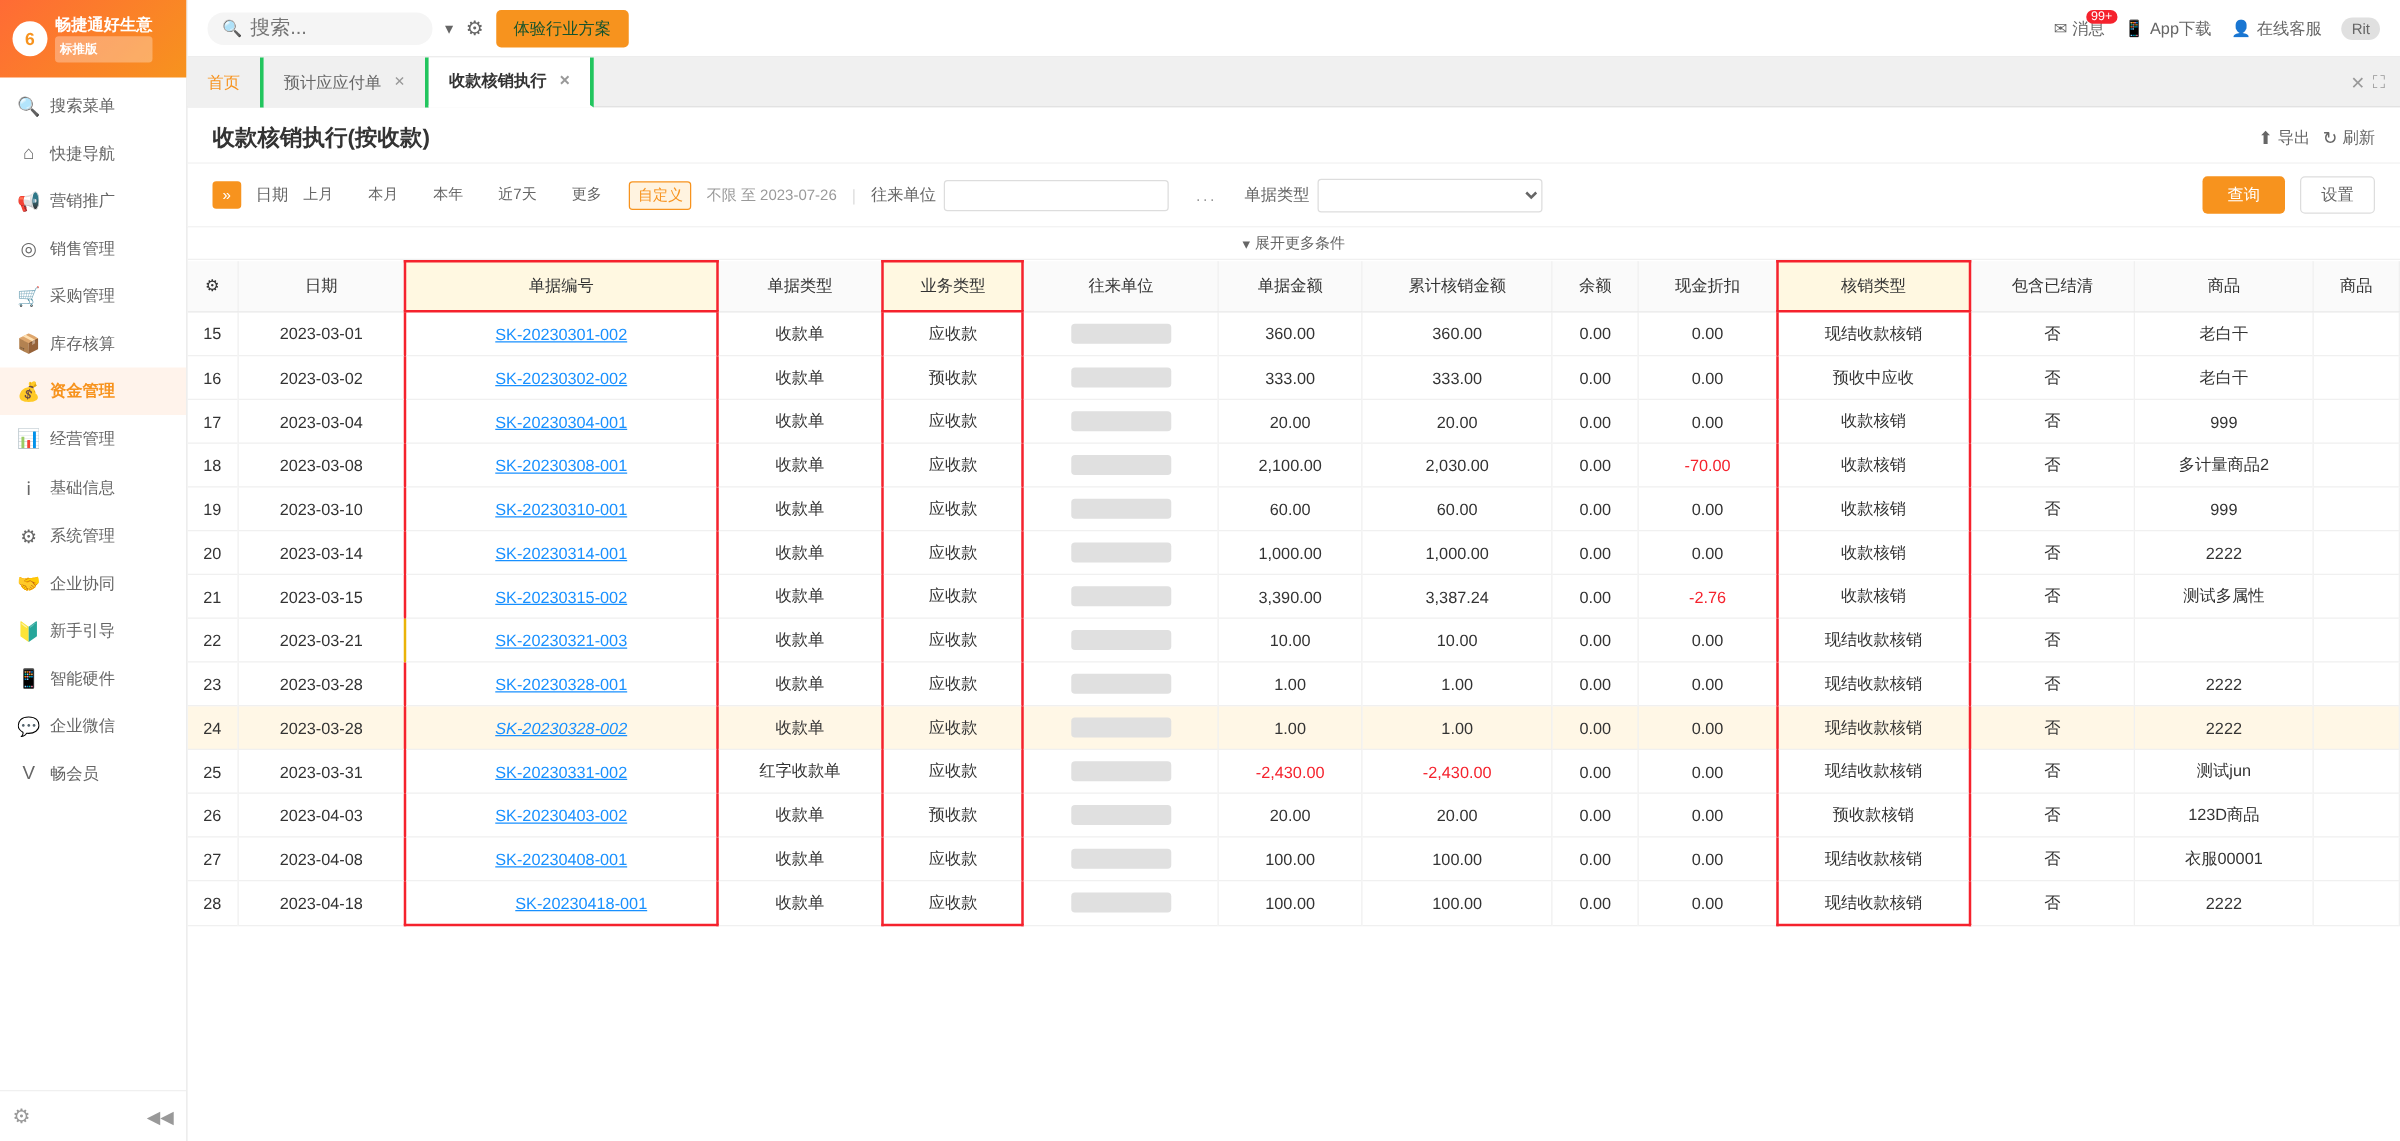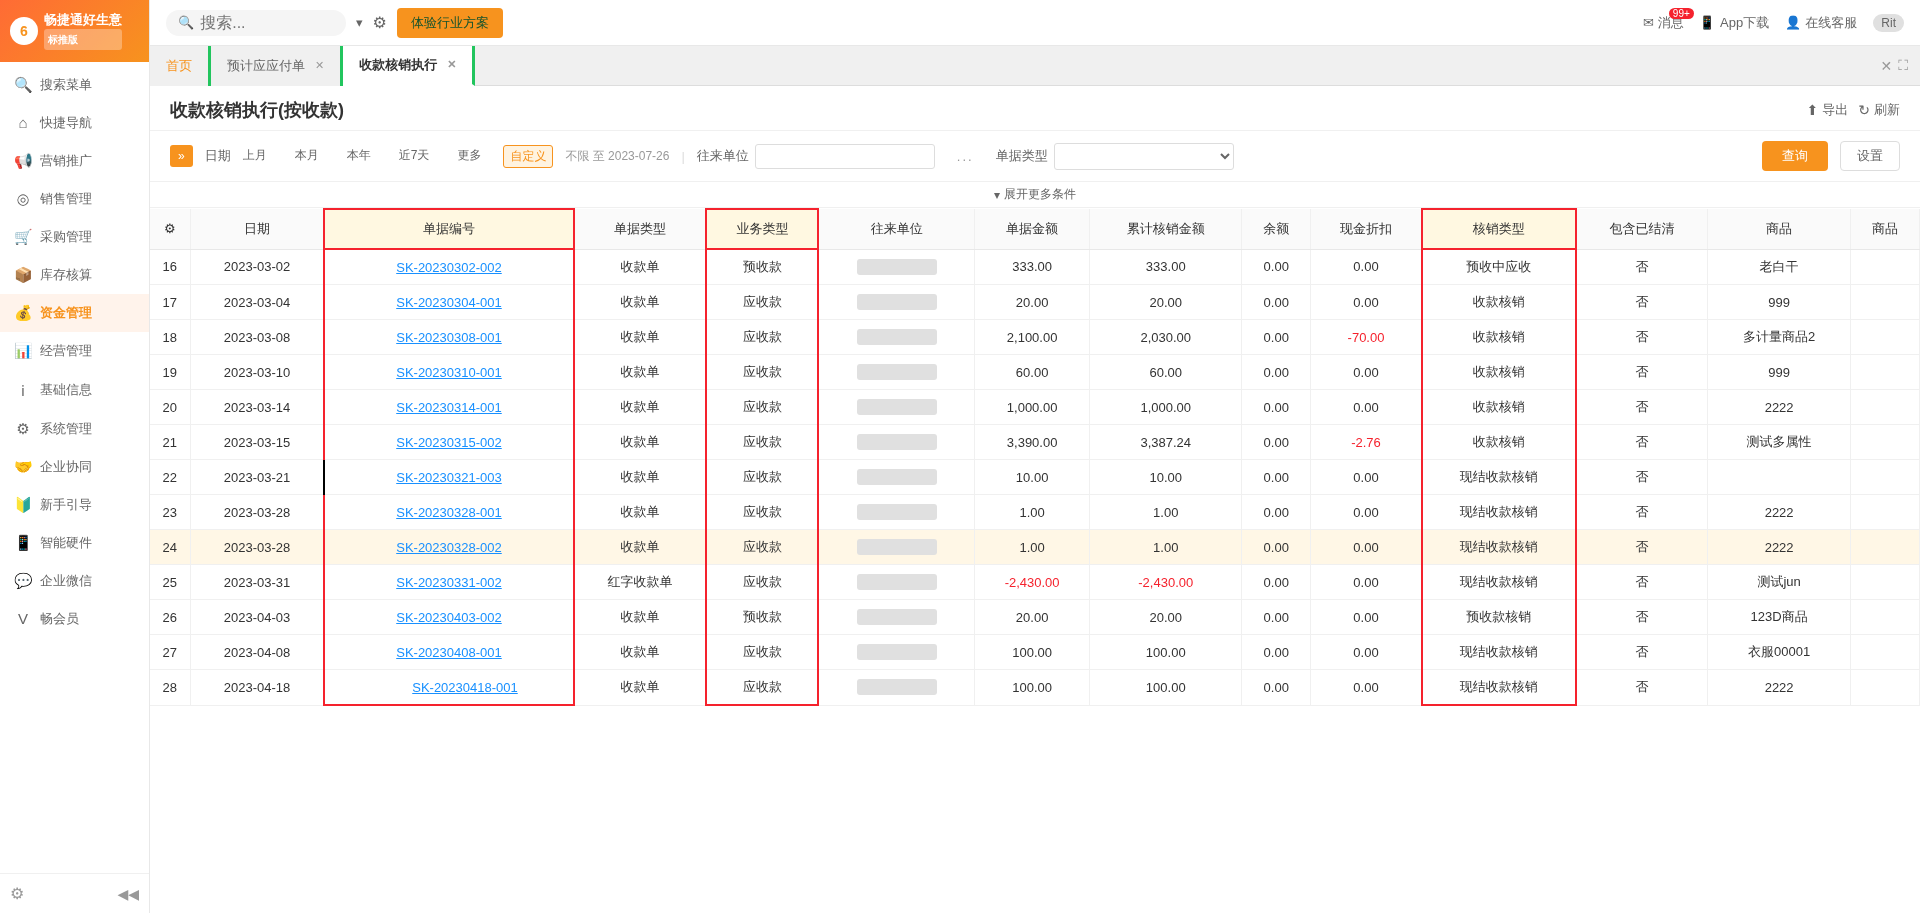--- a/index.html
+++ b/index.html
@@ -284,20 +284,38 @@
             <th>累计核销金额</th>
             <th>余额</th>
             <th>现金折扣</th>
             <th style="border:2px solid #f5222d; background:#fff8e1;">核销类型</th>
             <th>包含已结清</th>
             <th>商品</th>
             <th>商品</th>
           </tr>
         </thead>
         <tbody id="table-body">
+        <tr>
+    <td>15</td>
+    <td>2023-03-01</td>
+    <td style="border-left:2px solid #f5222d;border-right:2px solid #f5222d;border-top:2px solid #f5222d;">
+      <a href="#" style="color:#1890ff;text-decoration:underline;">SK-20230301-002</a>
+    </td>
+    <td>收款单</td>
+    <td style="border-left:2px solid #f5222d;border-right:2px solid #f5222d;border-top:2px solid #f5222d;">应收款</td>
+    <td><span style="display:inline-block;background:#e0e0e0;border-radius:3px;min-width:80px;height:16px;color:transparent;">BLUR</span></td>
+    <td class="">360.00</td>
+    <td class="">360.00</td>
+    <td>0.00</td>
+    <td style="">0.00</td>
+    <td style="border-left:2px solid #f5222d;border-right:2px solid #f5222d;border-top:2px solid #f5222d;">现结收款核销</td>
+    <td>否</td>
+    <td>老白干</td>
+    <td></td>
+  </tr>
             <tr>
     <td>16</td>
     <td>2023-03-02</td>
     <td style="border-left:2px solid #f5222d;border-right:2px solid #f5222d;">
       <a href="#" style="color:#1890ff;text-decoration:underline;">SK-20230302-002</a>
     </td>
     <td>收款单</td>
     <td style="border-left:2px solid #f5222d;border-right:2px solid #f5222d;">预收款</td>
     <td><span style="display:inline-block;background:#e0e0e0;border-radius:3px;min-width:80px;height:16px;color:transparent;">BLUR</span></td>
     <td class="">333.00</td>
@@ -395,21 +413,21 @@
     <td>0.00</td>
     <td style="color:#f5222d;">-2.76</td>
     <td style="border-left:2px solid #f5222d;border-right:2px solid #f5222d;">收款核销</td>
     <td>否</td>
     <td>测试多属性</td>
     <td></td>
   </tr>
             <tr>
     <td>22</td>
     <td>2023-03-21</td>
-    <td style="border-left:2px solid #000000;border-right:2px solid #f5222d;">
+    <td style="border-left:2px solid #eab308;border-right:2px solid #f5222d;">
       <a href="#" style="color:#1890ff;text-decoration:underline;">SK-20230321-003</a>
     </td>
     <td>收款单</td>
     <td style="border-left:2px solid #f5222d;border-right:2px solid #f5222d;">应收款</td>
     <td><span style="display:inline-block;background:#e0e0e0;border-radius:3px;min-width:80px;height:16px;color:transparent;">BLUR</span></td>
     <td class="">10.00</td>
     <td class="">10.00</td>
     <td>0.00</td>
     <td style="">0.00</td>
     <td style="border-left:2px solid #f5222d;border-right:2px solid #f5222d;">现结收款核销</td>
@@ -432,21 +450,21 @@
     <td style="">0.00</td>
     <td style="border-left:2px solid #f5222d;border-right:2px solid #f5222d;">现结收款核销</td>
     <td>否</td>
     <td>2222</td>
     <td></td>
   </tr>
             <tr class="highlighted">
     <td>24</td>
     <td>2023-03-28</td>
     <td style="border-left:2px solid #f5222d;border-right:2px solid #f5222d;">
-      <a href="#" style="color:#1890ff;text-decoration:underline;">SK-20230328-002</a>
+      <a href="#" style="color:#1890ff;text-decoration:underline;font-style:italic;">SK-20230328-002</a>
     </td>
     <td>收款单</td>
     <td style="border-left:2px solid #f5222d;border-right:2px solid #f5222d;">应收款</td>
     <td><span style="display:inline-block;background:#e0e0e0;border-radius:3px;min-width:80px;height:16px;color:transparent;">BLUR</span></td>
     <td class="">1.00</td>
     <td class="">1.00</td>
     <td>0.00</td>
     <td style="">0.00</td>
     <td style="border-left:2px solid #f5222d;border-right:2px solid #f5222d;">现结收款核销</td>
     <td>否</td>

